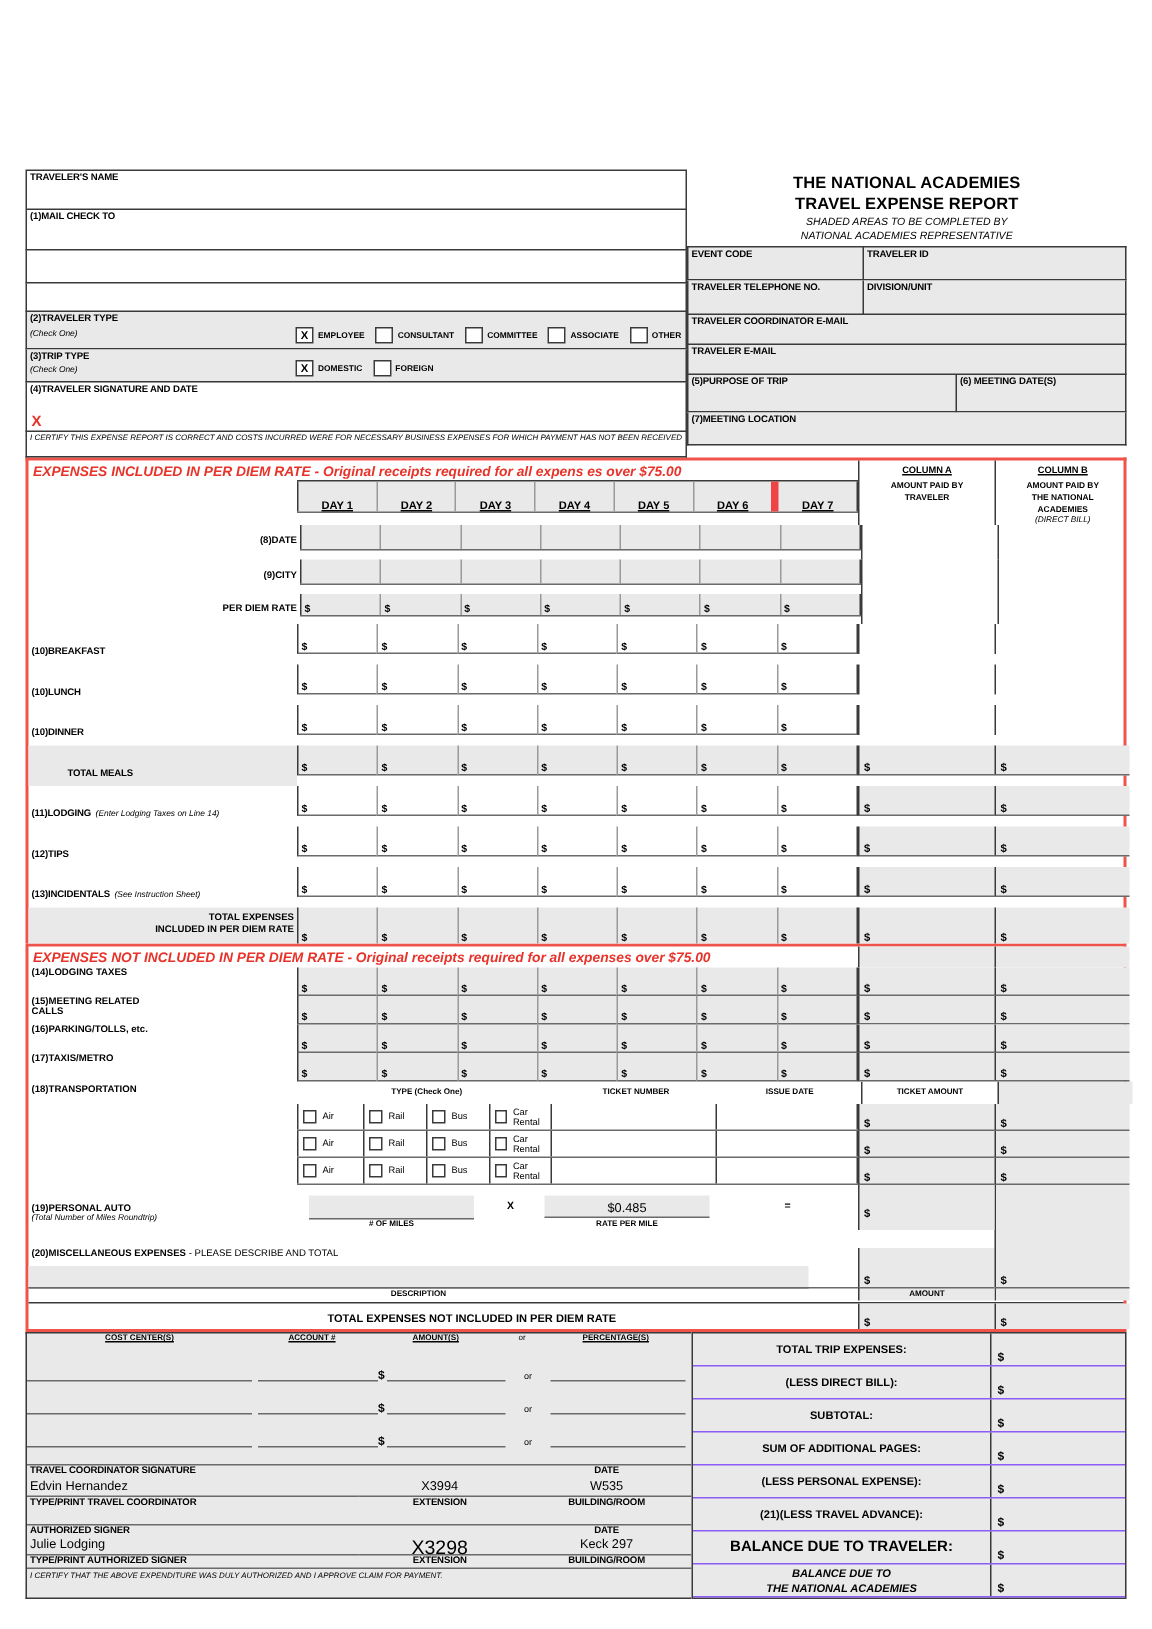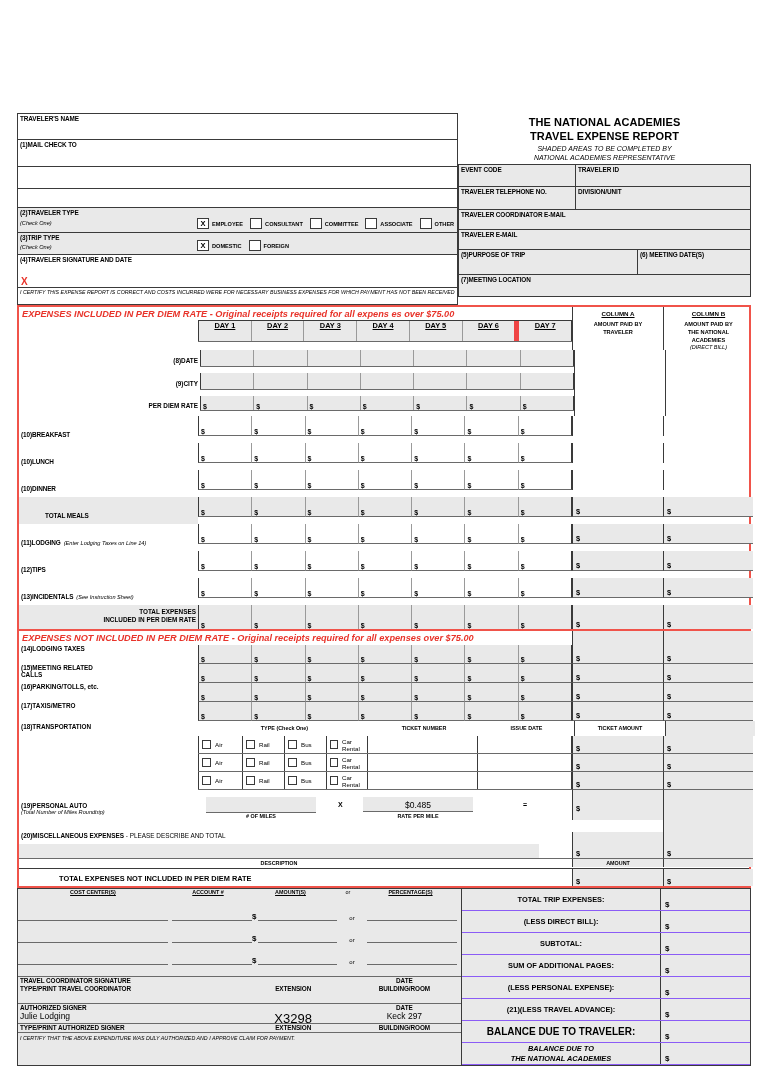--- a/index.html
+++ b/index.html
@@ -34,21 +34,21 @@
   
   .sectbar{font-size:9.2px;font-weight:bold;font-style:italic;color:#e8332a;padding:2px 0 1px 3px;}
 
   .g{display:flex;}
   .gl{width:179px;flex:0 0 179px;}
   .gd{width:374px;flex:0 0 374px;display:flex;}
   .gd>div{flex:1 1 0;box-sizing:border-box;}
   .ga{width:91px;flex:0 0 91px;box-sizing:border-box;}
   .gb{width:90px;flex:0 0 90px;box-sizing:border-box;}
 
-  .dayhd{font-size:7.4px;font-weight:bold;text-align:center;text-decoration:underline;padding-top:0;}
+  .dayhd{font-size:7.4px;font-weight:bold;text-align:center;text-decoration:underline;padding-top:11px;}
   .colhd{font-size:6.2px;font-weight:bold;text-align:center;text-decoration:underline;}
   .colsub{font-size:5.6px;font-weight:bold;text-align:center;line-height:1.45;}
   .colsubi{font-size:5.5px;font-style:italic;font-weight:normal;text-align:center;}
 
   .rlbl{font-size:6.4px;font-weight:bold;text-align:right;padding-right:2px;}
   .llbl{font-size:6.4px;font-weight:bold;text-align:left;padding-left:2px;}
   .dollar{font-size:7px;font-weight:bold;padding-left:1px;}
 
   .cellline{border-left:1px solid #9a9a9a;border-bottom:1px solid #6a6a6a;box-sizing:border-box;position:relative;}
   .cellline .dollar{position:absolute;left:1px;bottom:0px;}
@@ -819,21 +819,21 @@
         <div class="tiny" style="position:absolute;left:0;top:1px;width:520px;text-align:center;">DESCRIPTION</div>
       </div>
       <div class="ga sh" style="border-left:1px solid #3a3a3a;border-top:1px solid #6a6a6a;height:9px;position:relative;">
         <div class="tiny" style="text-align:center;padding-top:1px;">AMOUNT</div>
       </div>
       <div class="gb sh" style="border-left:1px solid #3a3a3a;border-top:1px solid #6a6a6a;height:9px;"></div>
     </div>
 
     <div class="g" style="border-top:1px solid #3a3a3a;">
       <div style="width:553px;flex:0 0 553px;height:17px;">
-        <div style="font-size:7.4px;font-weight:bold;text-align:left;padding:5px 2px 0 0;margin-left:40px;">TOTAL EXPENSES NOT INCLUDED IN PER DIEM RATE</div>
+        <div style="font-size:7.4px;font-weight:bold;text-align:center;padding:5px 2px 0 0;margin-left:40px;">TOTAL EXPENSES NOT INCLUDED IN PER DIEM RATE</div>
       </div>
       <div class="ga amtcell sh" style="height:17px;border-bottom:none;">
             <span class="dollar">$</span>
           </div>
       <div class="gb amtcell sh" style="height:17px;border-bottom:none;">
             <span class="dollar">$</span>
           </div>
     </div>
   </div>
 
@@ -879,20 +879,25 @@
               <div style="width: 90px; height: 15px; border-bottom: 1px solid rgb(106, 106, 106); box-sizing: border-box;"></div>
             </div>
           </div>
 
       <div style="height:11px;"></div>
 
       <div style="display:flex;border-top:1px solid #6a6a6a;">
         <div class="lbl" style="width:330px;padding-left:2px;">TRAVEL COORDINATOR SIGNATURE</div>
         <div class="lbl" style="width:114px;text-align:center;">DATE</div>
       </div>
+      <div style="display:flex;height:13px;">
+        <div class="ul" style="width:220px;font-size:8.5px;padding-left:2px;">Edvin Hernandez</div>
+        <div class="ul" style="width:110px;font-size:8.5px;text-align:center;">X3994</div>
+        <div class="ul" style="width:114px;font-size:8.5px;text-align:center;">W535</div>
+      </div>
       <div style="display:flex;">
         <div class="lbl" style="width:220px;padding-left:2px;">TYPE/PRINT TRAVEL COORDINATOR</div>
         <div class="lbl" style="width:110px;text-align:center;">EXTENSION</div>
         <div class="lbl" style="width:114px;text-align:center;">BUILDING/ROOM</div>
       </div>
 
       <div style="height:11px;border-bottom:1px solid #6a6a6a;"></div>
 
       <div style="display:flex;">
         <div class="lbl" style="width:330px;padding-left:2px;">AUTHORIZED SIGNER</div>

